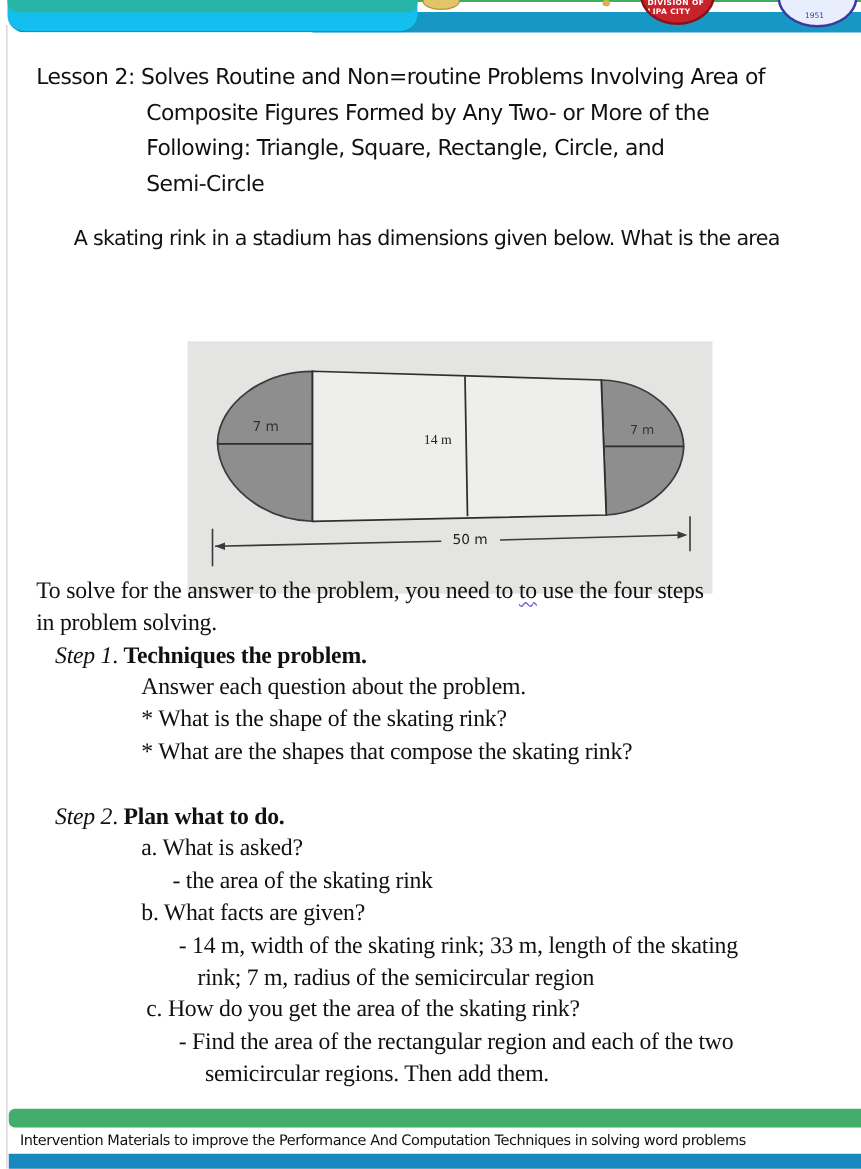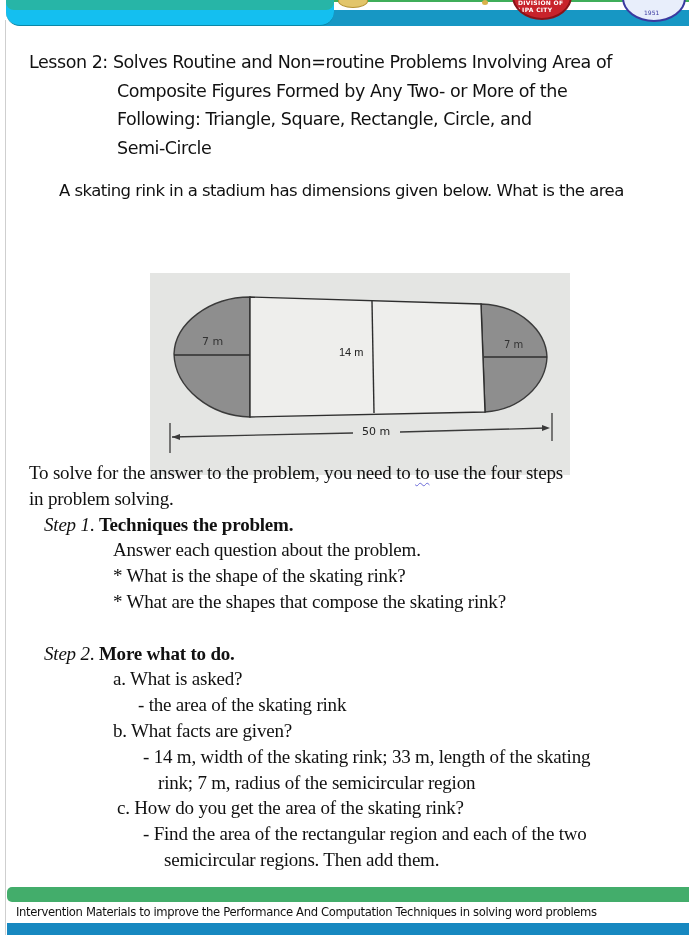--- a/index.html
+++ b/index.html
@@ -154,36 +154,36 @@
     <line x1="334" y1="84" x2="397" y2="84" stroke="#2e2e2e" stroke-width="1.4"></line>
 
     <line x1="20" y1="150" x2="20" y2="180" stroke="#3a3a3a" stroke-width="1.3"></line>
     <line x1="402" y1="140" x2="402" y2="168" stroke="#3a3a3a" stroke-width="1.3"></line>
     <line x1="22" y1="164" x2="203" y2="160" stroke="#3a3a3a" stroke-width="1.3"></line>
     <line x1="250" y1="159" x2="396" y2="155" stroke="#3a3a3a" stroke-width="1.3"></line>
     <polygon points="22,164 30,161 30,167" fill="#3a3a3a"></polygon>
     <polygon points="400,155 392,152 392,158" fill="#3a3a3a"></polygon>
   </svg>
   <span style="position:absolute;left:52px;top:62px;font-family:'DejaVu Sans',sans-serif;font-size:11px;color:#333;">7 m</span>
-  <span style="position:absolute;left:189px;top:73px;font-family:Liberation Sans, sans-serif;font-size:11px;color:#222;">14 m</span>
+  <span style="position:absolute;left:189px;top:73px;font-family:Liberation Serif, serif;font-size:11px;color:#222;">14 m</span>
   <span style="position:absolute;left:354px;top:66px;font-family:'DejaVu Sans',sans-serif;font-size:10px;color:#333;">7 m</span>
   <span style="position:absolute;left:212px;top:152px;font-family:'DejaVu Sans',sans-serif;font-size:11px;color:#222;">50 m</span>
 </div>
 
 <div class="body-text">
   <span class="row"><span>To solve for the answer to the problem, you need to </span><span class="wavy">to</span><span> use the four steps</span></span>
   <span class="row">in problem solving.</span>
 
   <span class="row i1"><span class="step-label">Step 1</span><span>. </span><span class="bold">Techniques the problem.</span></span>
   <span class="row i2">Answer each question about the problem.</span>
   <span class="row i2">* What is the shape of the skating rink?</span>
   <span class="row i2">* What are the shapes that compose the skating rink?</span>
   <span class="row"></span>
 
-  <span class="row i1"><span class="step-label">Step 2</span><span>. </span><span class="bold">More what to do.</span></span>
+  <span class="row i1"><span class="step-label">Step 2</span><span>. </span><span class="bold">Plan what to do.</span></span>
   <span class="row i2">a. What is asked?</span>
   <span class="row i3">- the area of the skating rink</span>
   <span class="row i2">b. What facts are given?</span>
   <span class="row i3b">- 14 m, width of the skating rink; 33 m, length of the skating</span>
   <span class="row i4">rink; 7 m, radius of the semicircular region</span>
   <span class="row i2c">c.  How do you get the area of the skating rink?</span>
   <span class="row i3c">-  Find the area of the rectangular region and each of the two</span>
   <span class="row i4c">semicircular regions. Then add them.</span>
 </div>
 

